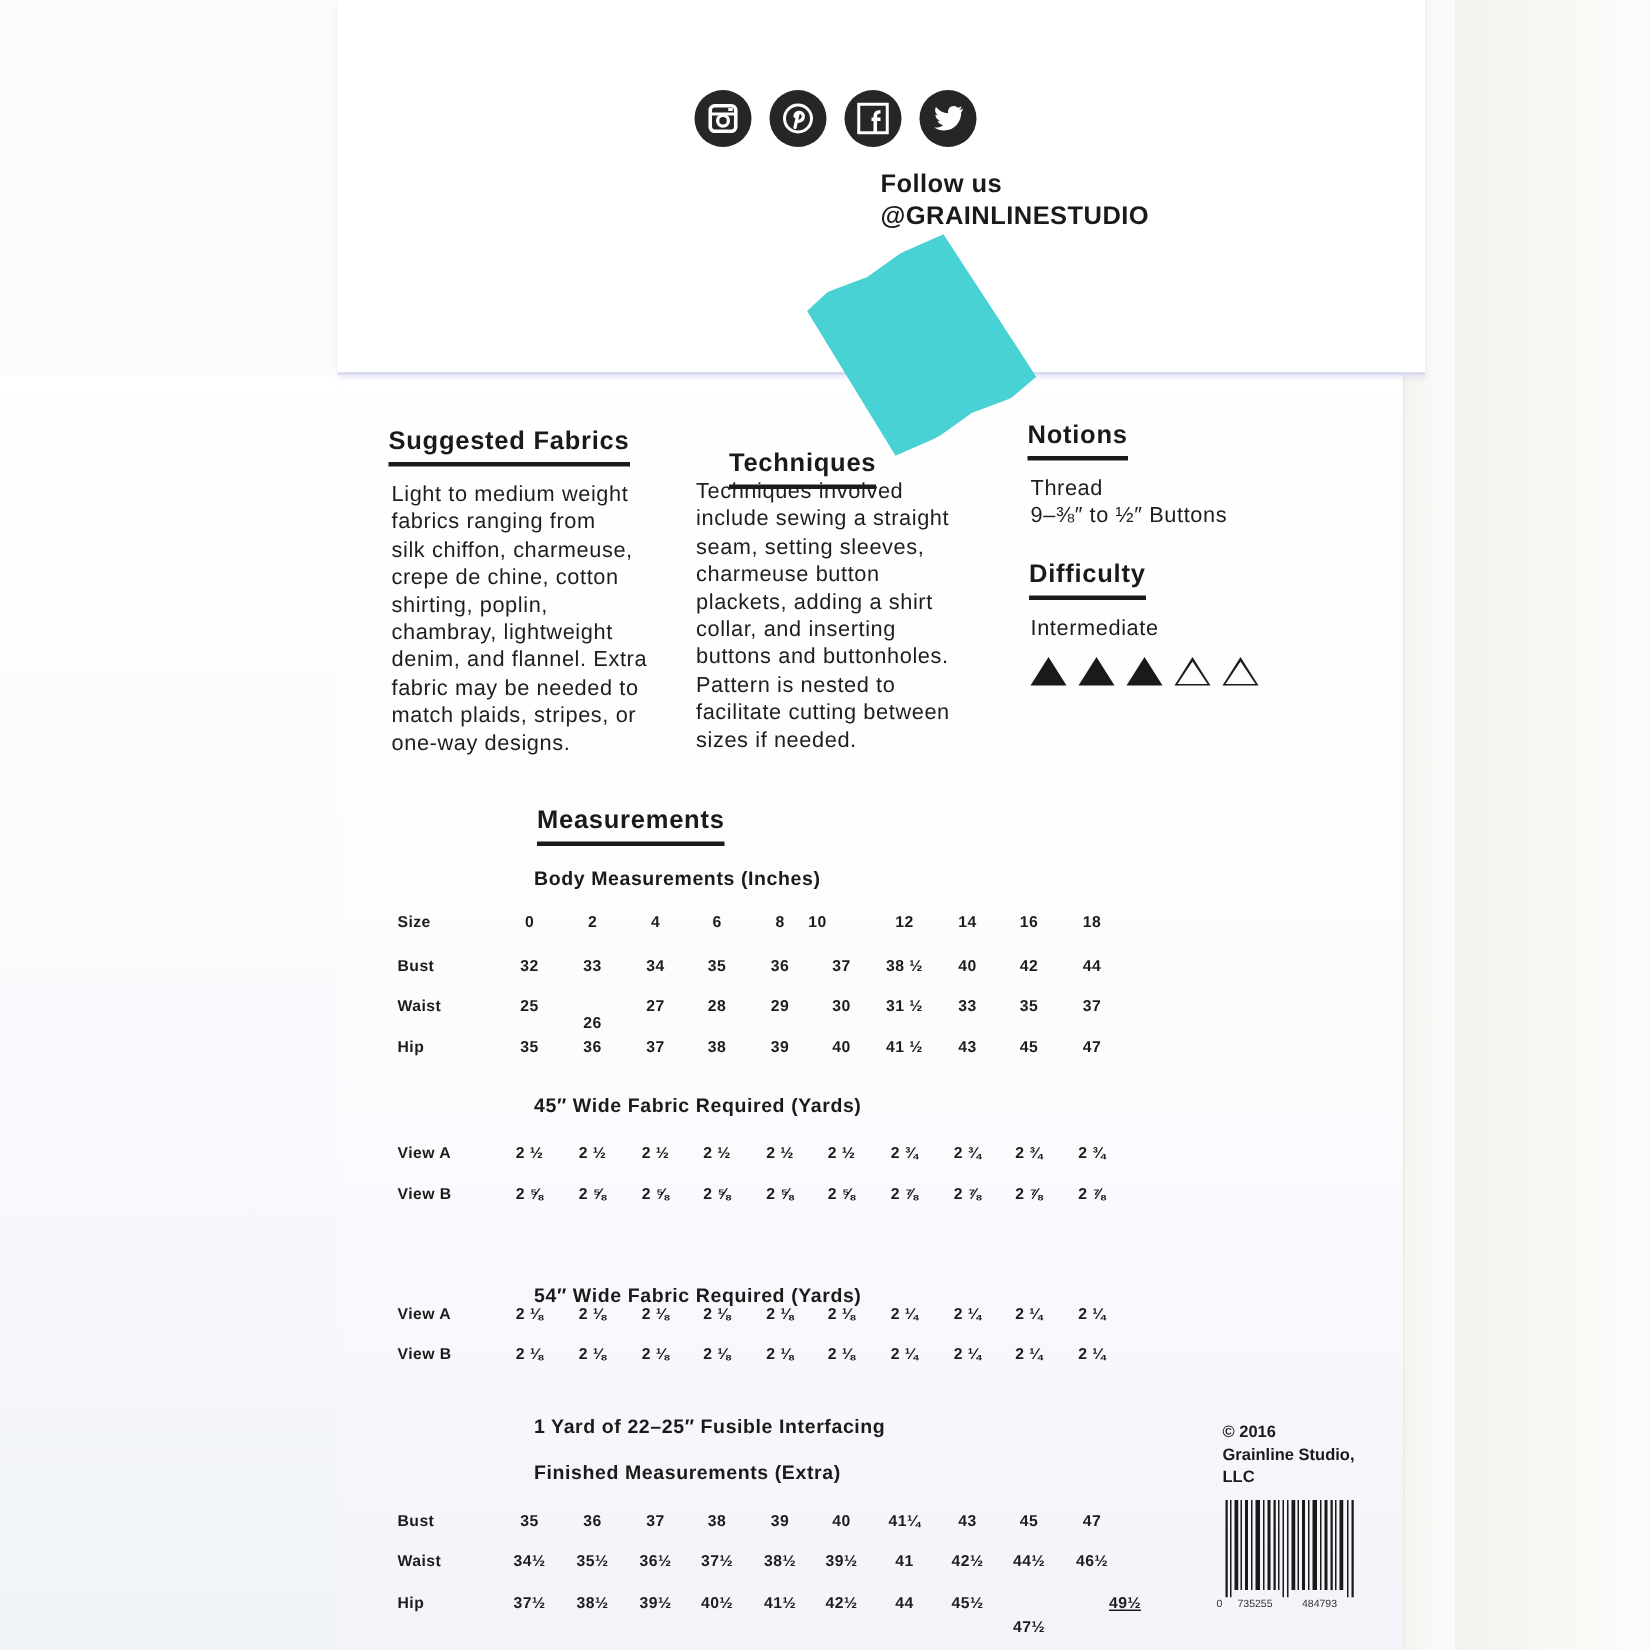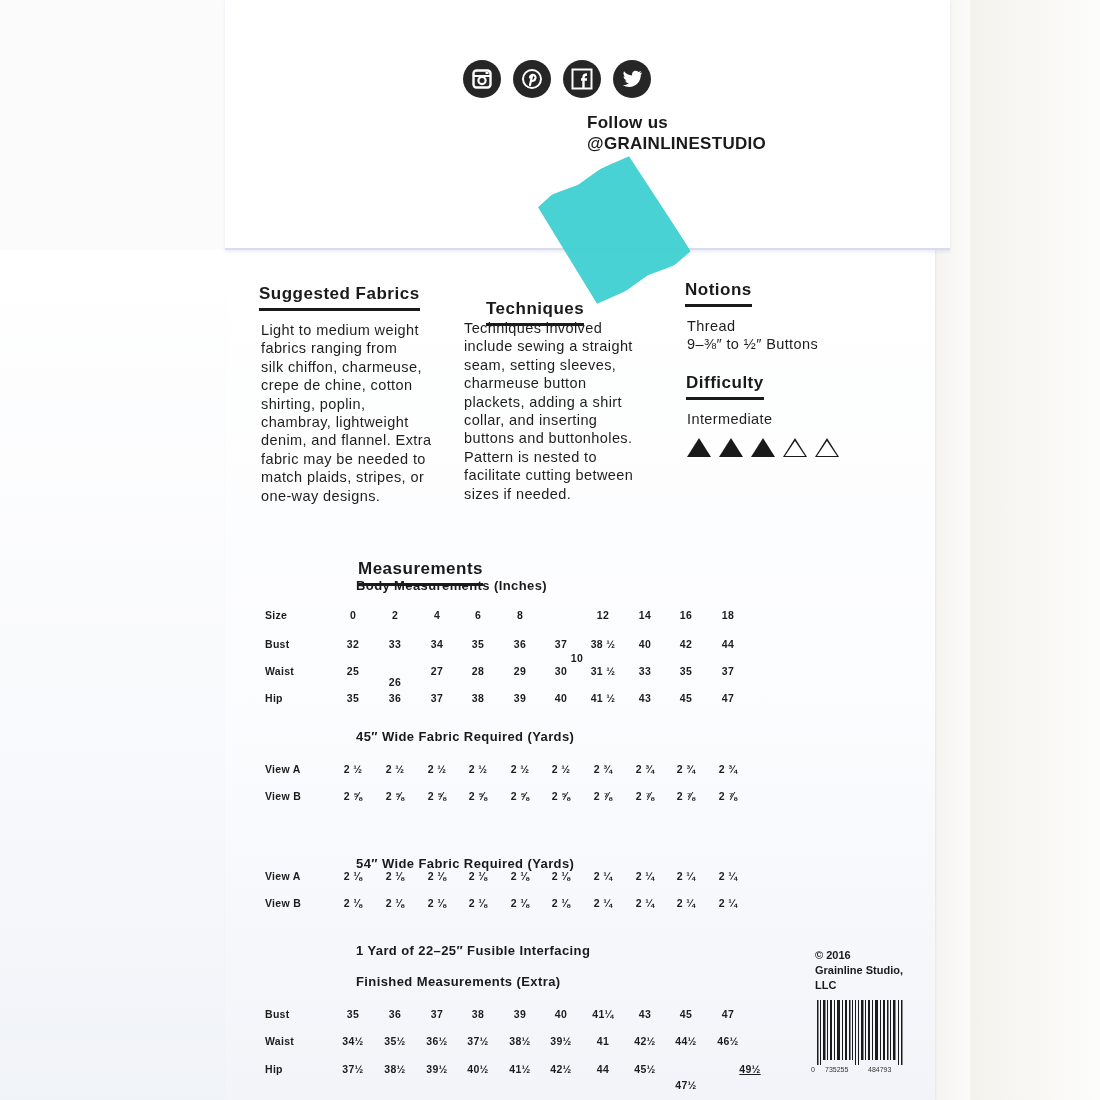--- a/index.html
+++ b/index.html
@@ -181,33 +181,33 @@
 <div class="heading" style="left:686px; top:373px;">Difficulty</div>
 <div class="body-text" style="left:687px; top:410px;">Intermediate</div>
 <div class="tri-row">
   <div class="tri"></div>
   <div class="tri"></div>
   <div class="tri"></div>
   <div class="tri empty"></div>
   <div class="tri empty"></div>
 </div>
 
-<div class="heading" style="left:358px; top:559px;">Measurements</div>
+<div class="heading" style="left:358px; top:537px;">Measurements</div>
 
 <div class="subheading" style="top:578px;">Body Measurements (Inches)</div>
 
 <div id="body-table">
     <div class="row" style="top: 609px;">
       <span class="label">Size</span>
       <span class="cell" style="left: 68px;">0</span>
       <span class="cell" style="left: 110px;">2</span>
       <span class="cell" style="left: 152px;">4</span>
       <span class="cell" style="left: 193px;">6</span>
       <span class="cell" style="left: 235px;">8</span>
-      <span class="cell" style="left: 292px; margin-top: 43px;">10</span>
+      <span class="cell" style="left: 260px;">10</span>
       <span class="cell" style="left: 318px;">12</span>
       <span class="cell" style="left: 360px;">14</span>
       <span class="cell" style="left: 401px;">16</span>
       <span class="cell" style="left: 443px;">18</span>
     </div>
     <div class="row" style="top: 638px;">
       <span class="label">Bust</span>
       <span class="cell" style="left: 68px;">32</span>
       <span class="cell" style="left: 110px;">33</span>
       <span class="cell" style="left: 152px;">34</span>

